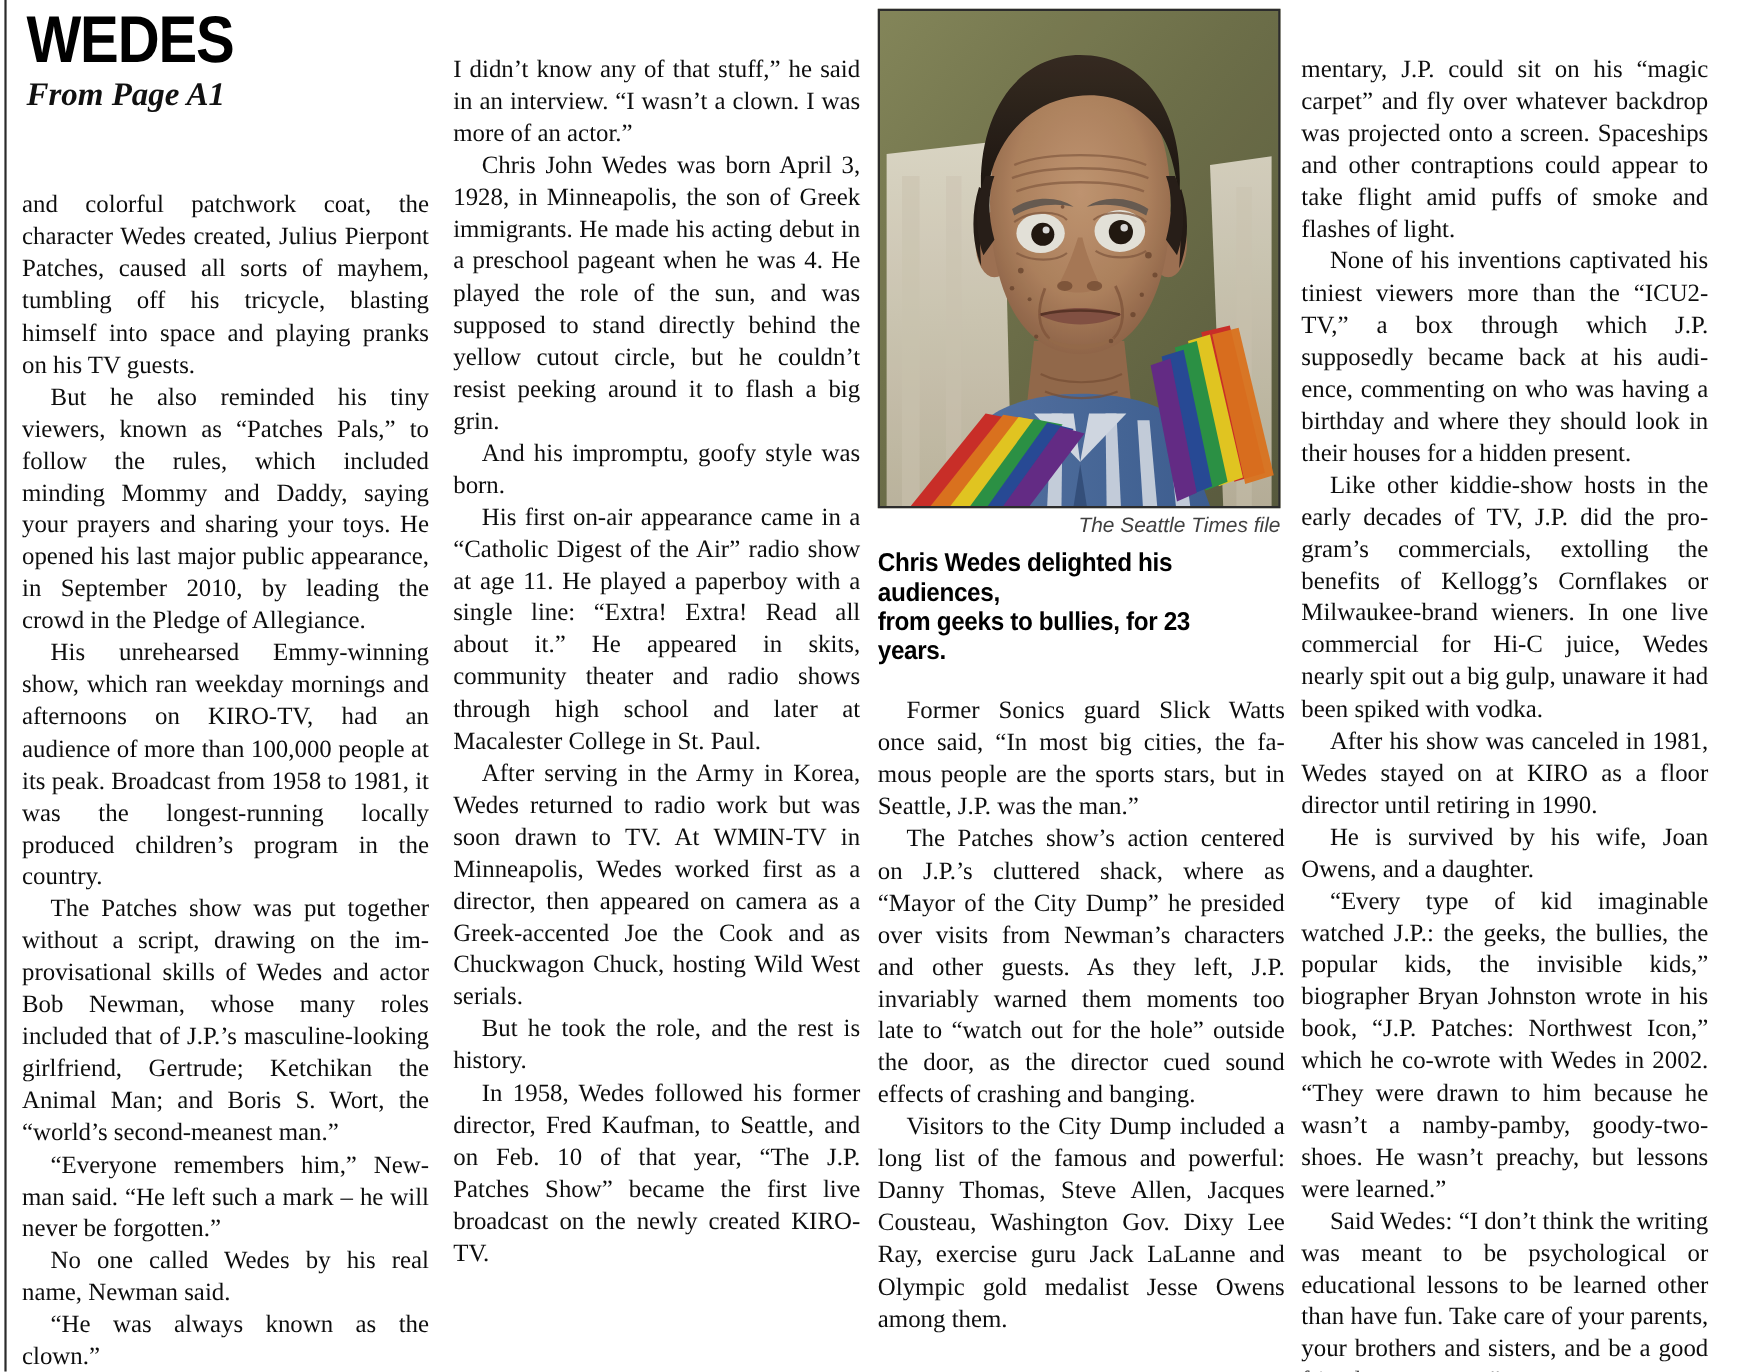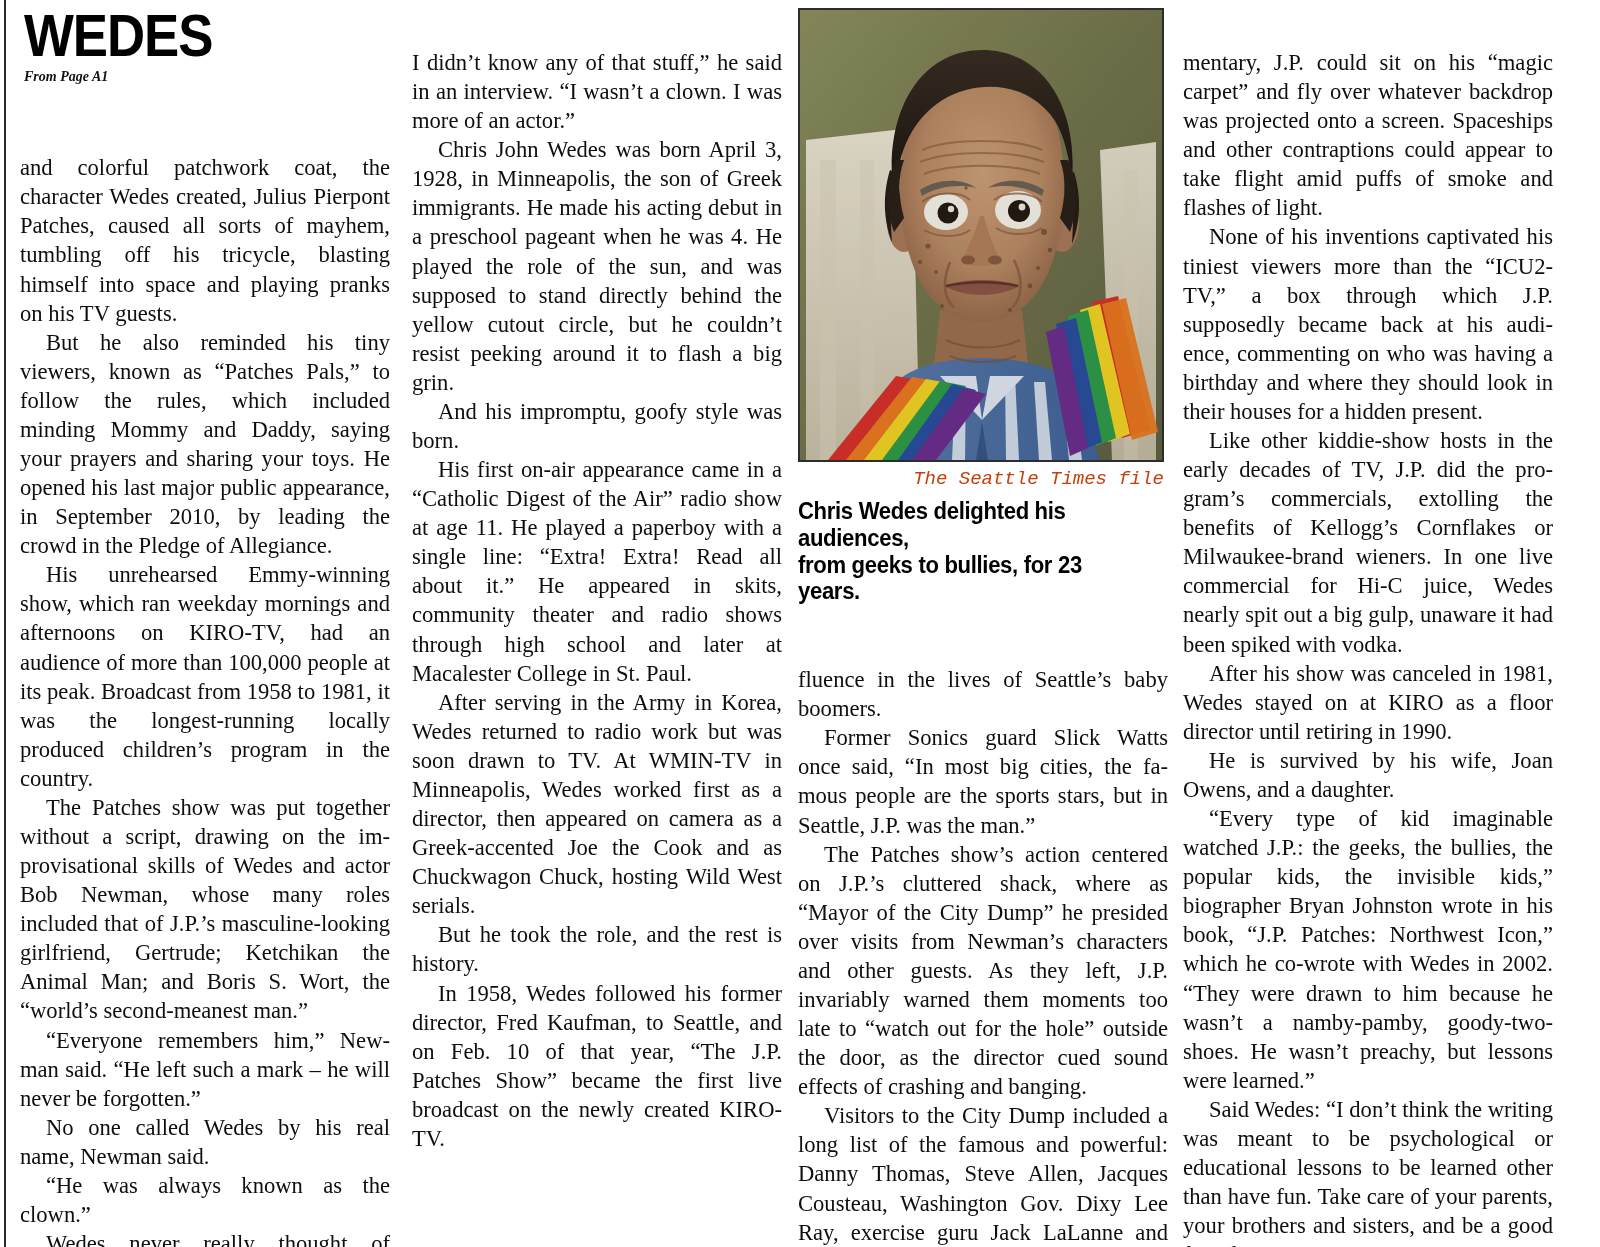--- a/index.html
+++ b/index.html
@@ -64,21 +64,21 @@
     letter-spacing: -1.2px;
     margin: 8px 0 0 4px;
     transform: scaleX(0.88);
     transform-origin: left top;
     color: #000;
   }
   .kicker-sub {
     font-family: "Liberation Serif", "DejaVu Serif", serif;
     font-style: italic;
     font-weight: bold;
-    font-size: 14px;
+    font-size: 30px;
     margin: 6px 0 0 4px;
     color: #111;
   }
   .head-gap { height: 34px; }
 
   
   .body-text {
     font-size: 22.6px;
     line-height: 1.287;
     text-align: justify;
@@ -117,26 +117,26 @@
     background: #7d7f5a;
   }
   .photo-canvas {
     position: absolute;
     inset: 0;
     width: 100%;
     height: 100%;
     display: block;
   }
   .photo-credit {
-    font-family: Liberation Mono, monospace;
+    font-family: Liberation Sans, sans-serif;
     font-style: italic;
     font-size: 19px;
     text-align: right;
     margin: 6px 2px 0 0;
-    color: #c2410c;
+    color: #404040;
   }
   .photo-caption {
     font-family: "Liberation Sans", "DejaVu Sans", sans-serif;
     font-weight: bold;
     font-size: 23.5px;
     line-height: 1.14;
     letter-spacing: -0.35px;
     margin: 8px 0 0 0;
     transform: scaleX(0.94);
     transform-origin: left top;
@@ -343,21 +343,20 @@
         <div class="photo-credit">The Seattle Times file</div>
         <div class="photo-caption">
           <div>Chris Wedes delighted his audiences,</div>
           <div>from geeks to bullies, for 23 years.</div>
         </div>
       </div>
 
       <div class="after-photo-gap"></div>
 
       <div class="body-text">
-        <p class="noindent">fluence in the lives of Seattle’s baby boomers.</p>
         <p>Former Sonics guard Slick Watts once said, “In most big cities, the fa­mous people are the sports stars, but in Seattle, J.P. was the man.”</p>
         <p>The Patches show’s action cen­tered on J.P.’s cluttered shack, where as “Mayor of the City Dump” he pre­sided over visits from Newman’s characters and other guests. As they left, J.P. invariably warned them mo­ments too late to “watch out for the hole” outside the door, as the direc­tor cued sound effects of crashing and banging.</p>
         <p>Visitors to the City Dump included a long list of the famous and power­ful: Danny Thomas, Steve Allen, Jacques Cousteau, Washington Gov. Dixy Lee Ray, exercise guru Jack LaLanne and Olympic gold medalist Jesse Owens among them.</p>
 
       </div>
     </div>
 
     <div class="col col4">
       <div class="col-top-pad"></div>
       <div class="body-text">

